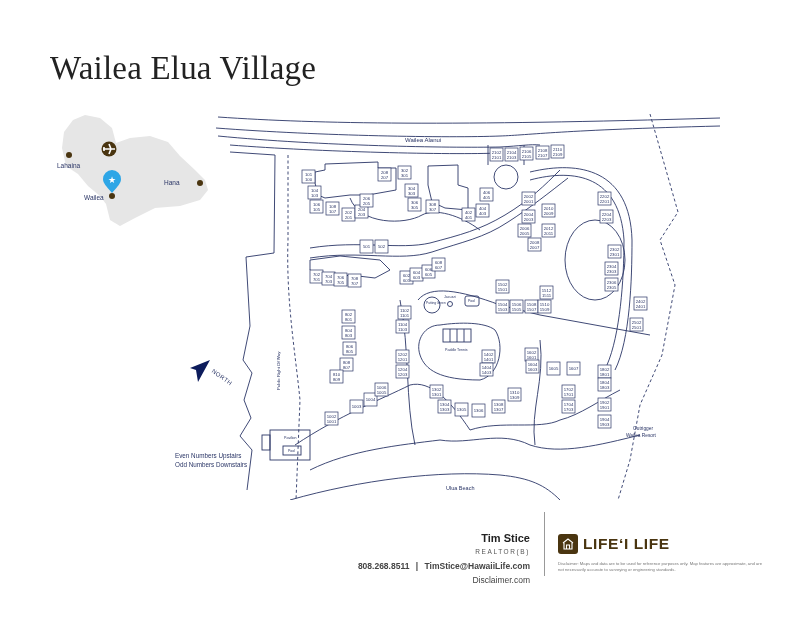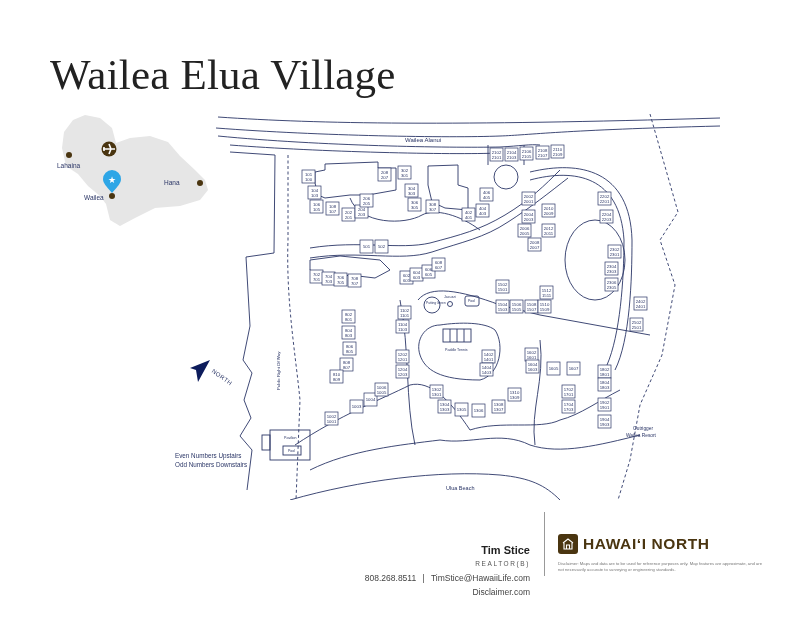--- a/index.html
+++ b/index.html
@@ -1,28 +1,28 @@
 <!DOCTYPE html>
 <html><head>
 <meta charset="utf-8">
 <style>
   html,body{margin:0;padding:0;background:#fff;}
   body{width:800px;height:618px;position:relative;overflow:hidden;font-family:"Liberation Sans",sans-serif;color:#1f2a55;}
-  .title{position:absolute;left:50px;top:50px;font-family:"Liberation Serif",serif;font-size:43px;color:#222;letter-spacing:0.2px;margin:0;font-weight:normal;}
+  .title{position:absolute;left:50px;top:50px;font-family:"Liberation Serif",serif;font-size:33px;color:#222;letter-spacing:0.2px;margin:0;font-weight:normal;}
   #inset{position:absolute;left:40px;top:108px;width:200px;height:125px;}
   #map{position:absolute;left:200px;top:100px;width:520px;height:400px;}
   .lbl{font-family:"Liberation Sans",sans-serif;fill:#2a3566;}
   .unit{font-size:4.3px;fill:#2a3566;text-anchor:middle;}
   .legend{position:absolute;left:175px;top:451px;font-size:6.3px;color:#2a3566;line-height:9px;}
   .north{position:absolute;left:188px;top:358px;}
   .north-lbl{position:absolute;left:214px;top:368px;font-size:6px;color:#2a3566;transform:rotate(35deg);transform-origin:left top;letter-spacing:0.5px;}
-  .agent{position:absolute;right:270px;top:544px;text-align:right;}
+  .agent{position:absolute;right:270px;top:532px;text-align:right;}
   .agent-name{font-size:11px;font-weight:bold;color:#222;}
   .agent-role{font-size:6.5px;letter-spacing:1.6px;color:#555;margin-top:4px;}
-  .agent-contact{font-size:8.5px;color:#444;margin-top:6px;}
+  .agent-contact{font-size:8.5px;color:#444;margin-top:6px;font-weight:bold;}
   .agent-site{font-size:8.5px;color:#444;margin-top:4px;}
   .divider{position:absolute;left:544px;top:512px;width:1px;height:64px;background:#999;}
   .brand{position:absolute;left:558px;top:534px;display:flex;align-items:center;}
   .brand-logo{width:20px;height:20px;background:#4a3510;border-radius:3px;display:flex;align-items:center;justify-content:center;}
   .brand-name{font-size:15.5px;font-weight:bold;color:#4a3510;margin-left:5px;letter-spacing:0.6px;}
   .disclaimer{position:absolute;left:558px;top:561px;width:210px;font-size:4.2px;color:#777;line-height:5.5px;}
 </style>
 </head>
 <body>
 
@@ -524,15 +524,15 @@
 </div>
 
 <div class="divider"></div>
 
 <div class="brand">
   <div class="brand-logo">
     <svg width="14" height="14" viewBox="0 0 14 14">
         <path d="M2,6 L7,2 L12,6 M3,6 L3,12 L11,12 L11,6 M5.5,12 L5.5,8 L8.5,8 L8.5,12" stroke="#fff" stroke-width="1.1" fill="none"></path>
       </svg>
   </div>
-  <div class="brand-name">HAWAI‘I NORTH</div>
+  <div class="brand-name">LIFE‘I LIFE</div>
 </div>
 <div class="disclaimer">Disclaimer: Maps and data are to be used for reference purposes only. Map features are approximate, and are not necessarily accurate to surveying or engineering standards.</div>
 
 </body></html>

